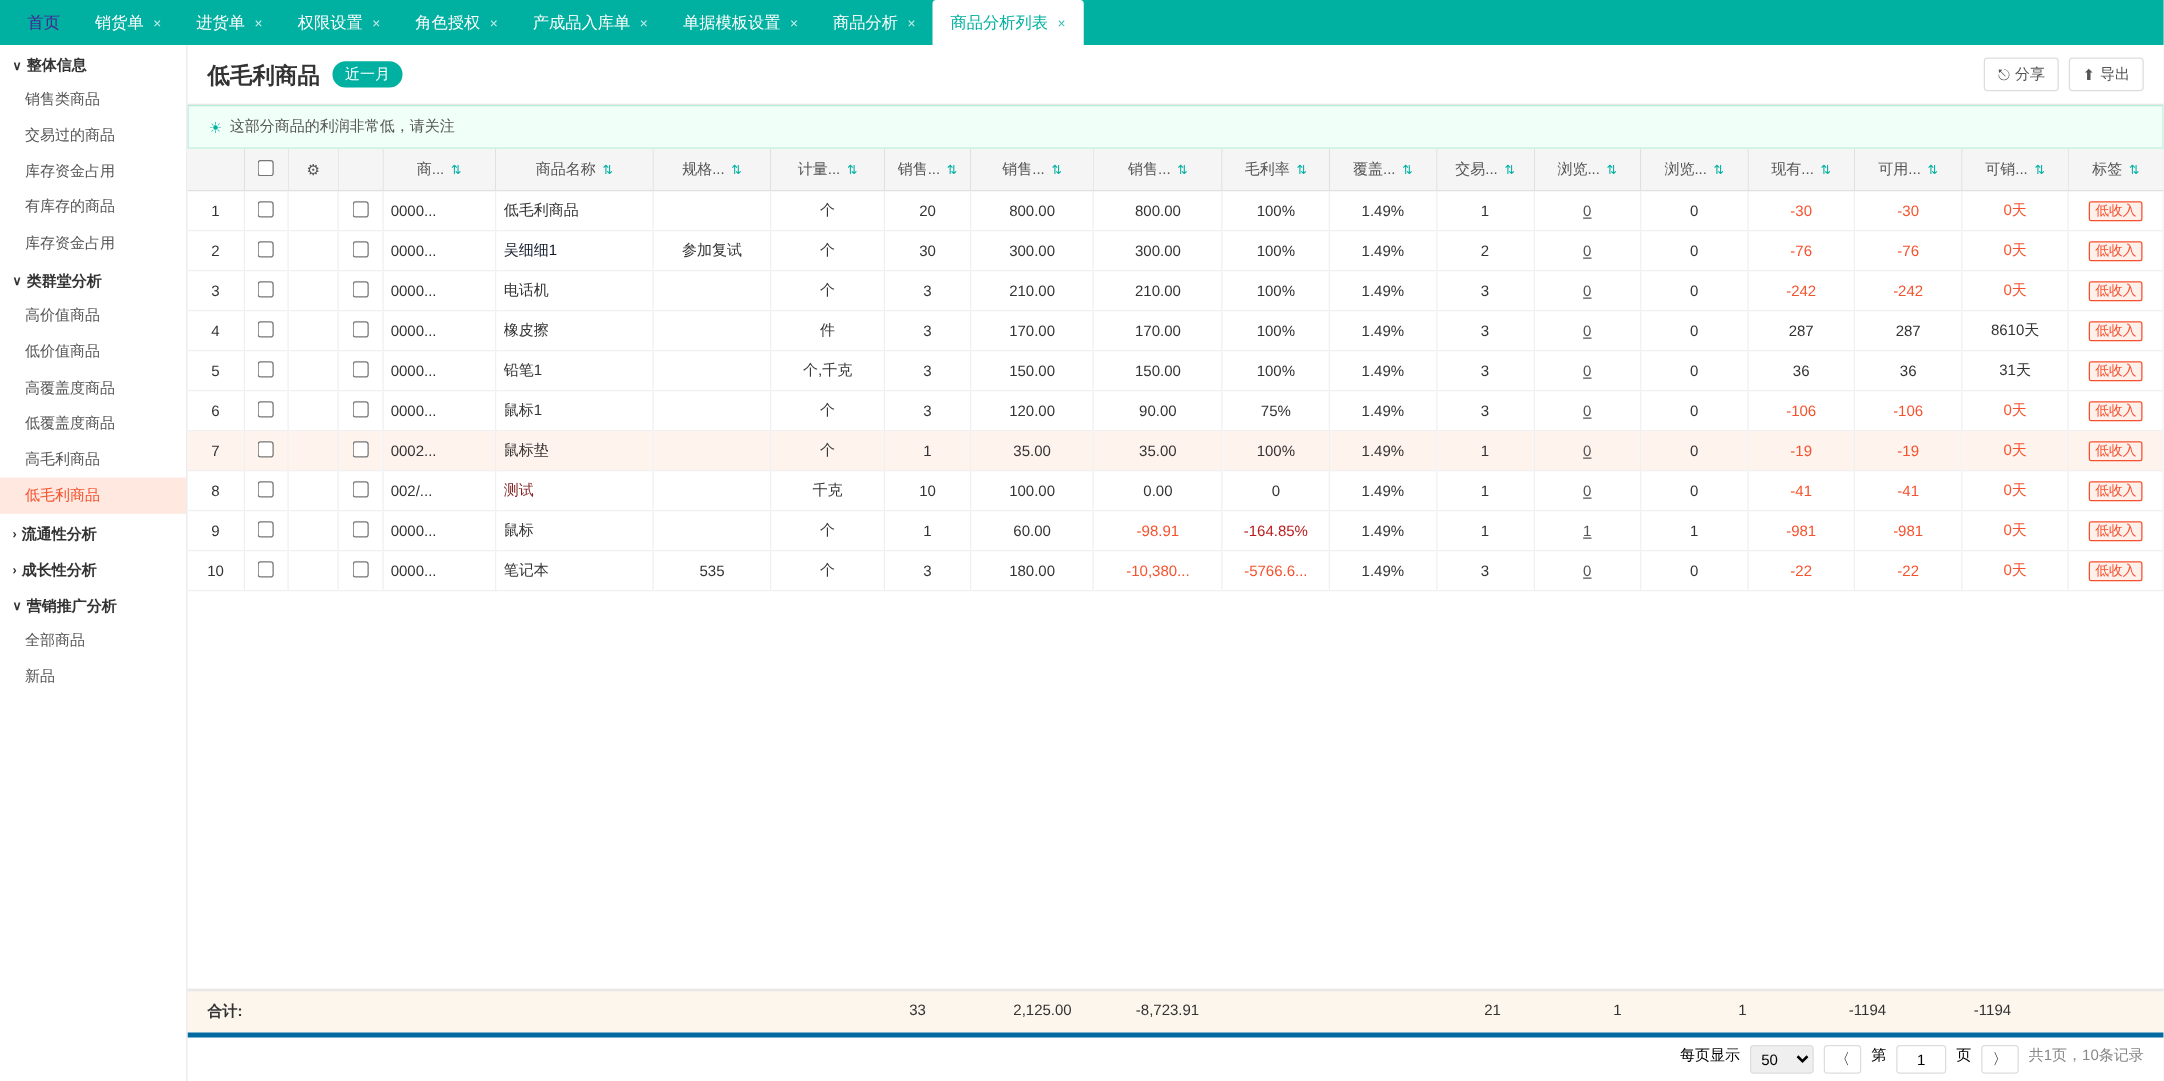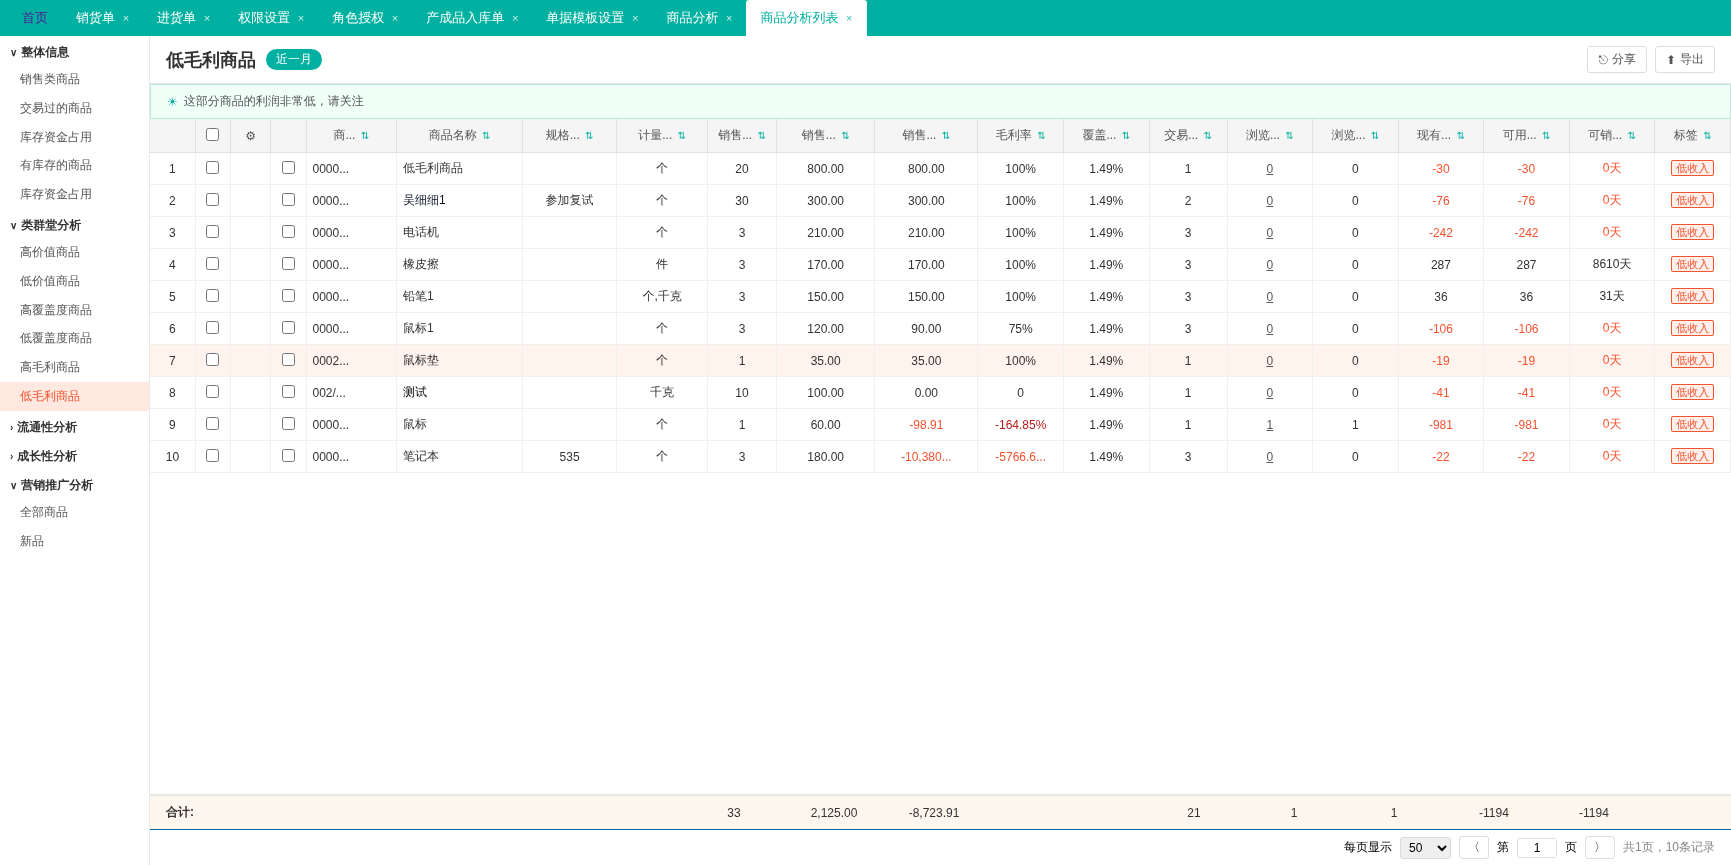--- a/index.html
+++ b/index.html
@@ -48,26 +48,26 @@
     thead th .sort-icon { color: #00b0a0; font-size: 10px; margin-left: 2px; }
     tbody tr { border-bottom: 1px solid #f0f0f0; }
     tbody tr.highlighted { background: #fff3ee; }
     tbody td { padding: 7px 6px; text-align: center; border-right: 1px solid #f0f0f0; color: #333; white-space: nowrap; overflow: hidden; text-overflow: ellipsis; }
     tbody td.left { text-align: left; }
     .tag-badge { background: #fff0ec; color: #f5522e; border: 1px solid #f5522e; border-radius: 2px; padding: 1px 4px; font-size: 11px; }
     .underline { text-decoration: underline; cursor: pointer; color: #555; }
     .checkbox { cursor: pointer; }
 
     
-    .table-footer { background: #fdf6ec; border-top: 2px solid #e8e8e8; padding: 8px 16px; display: flex; align-items: center; gap: 20px; }
+    .table-footer { background: #fdf6ec; border-top: 2px solid #e8e8e8; padding: 8px 16px; display: flex; align-items: flex-start; gap: 20px; }
     .footer-label { font-weight: bold; color: #333; }
     .footer-cell { min-width: 80px; text-align: center; color: #333; }
 
     
-    .pagination-bar { background: #fff; border-top: 1px solid #0369a1; padding: 6px 16px; display: flex; align-items: center; justify-content: flex-end; gap: 8px; }
+    .pagination-bar { background: #fff; border-top: 4px solid #0369a1; padding: 6px 16px; display: flex; justify-content: flex-end; gap: 8px; }
     .pagination-bar select { border: 1px solid #ddd; border-radius: 3px; padding: 2px 4px; }
     .pagination-bar .page-btn { padding: 2px 8px; border: 1px solid #ddd; border-radius: 3px; cursor: pointer; background: #fff; }
     .pagination-bar .page-input { width: 40px; border: 1px solid #ddd; border-radius: 3px; text-align: center; padding: 2px; }
     .pagination-bar .total-info { color: #888; }
   </style>
 </head>
 <body>
 
 <div class="top-nav">
   <span class="home-item">首页</span>
@@ -348,21 +348,21 @@
     <td style="color:#f5522e">-19</td>
     <td style="color:#f5522e">0天</td>
     <td><span class="tag-badge">低收入</span></td>
   </tr>
             <tr>
     <td>8</td>
     <td><input type="checkbox" class="checkbox" style=""></td>
     <td></td>
     <td><input type="checkbox" class="checkbox" style=""></td>
     <td class="left">002/...</td>
-    <td class="left" style="cursor:pointer;color:#000000">测试</td>
+    <td class="left" style="cursor:pointer;color:#7f1d1d">测试</td>
     <td></td>
     <td>千克</td>
     <td>10</td>
     <td>100.00</td>
     <td>0.00</td>
     <td>0</td>
     <td>1.49%</td>
     <td>1</td>
     <td><span class="underline">0</span></td>
     <td>0</td>

